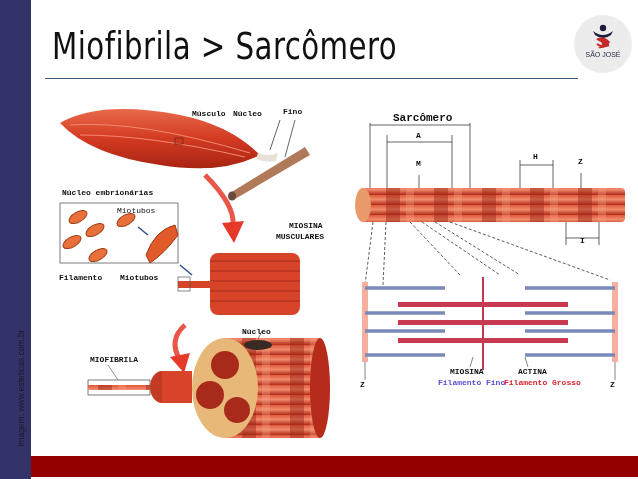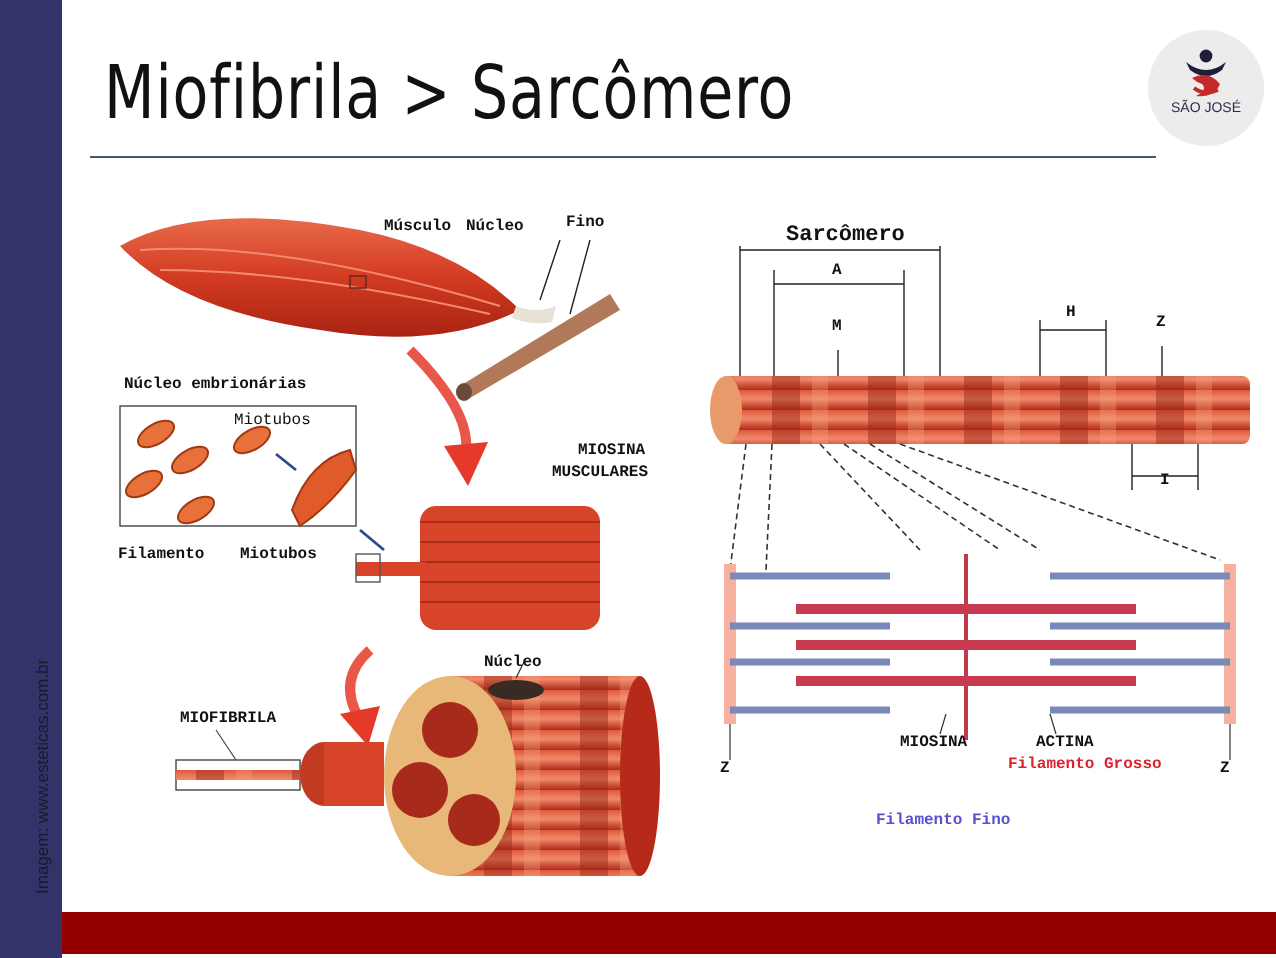--- a/index.html
+++ b/index.html
@@ -11,21 +11,21 @@
   .title { position: absolute; left: 52px; top: 28px; font-family: "DejaVu Sans Condensed", "DejaVu Sans", sans-serif;
     font-stretch: condensed; font-size: 37px; color: #111; letter-spacing: 0.5px; line-height: 1; transform: scaleX(0.88); transform-origin: 0 0; }
   .title-rule { position: absolute; left: 45px; top: 78px; width: 533px; height: 1px; background: #3a5a7a; }
   .logo { position: absolute; left: 574px; top: 15px; width: 58px; height: 58px; border-radius: 50%; background: #ececec; }
   .logo-text { position: absolute; left: 0; width: 58px; top: 36px; text-align: center; font-family: "Liberation Sans", sans-serif;
     font-size: 7px; color: #2a2a4a; }
   .bottom-bar { position: absolute; left: 31px; top: 456px; width: 607px; height: 21px; background: #940000; }
   .figure { position: absolute; left: 40px; top: 95px; width: 590px; height: 355px; }
   .lbl { position: absolute; font-family: Liberation Mono, monospace; font-weight: bold; font-size: 8px; color: #111; white-space: nowrap; }
   .lbl.big { font-size: 11px; }
-  .lbl.blue { color: #5a4fcf; margin-top: 28px; }
+  .lbl.blue { color: #5a4fcf; }
   .lbl.red { color: #d8242c; }
 </style>
 </head>
 <body>
 
 <div class="sidebar"></div>
 <div class="credit">Imagem:  www.esteticas.com.br</div>
 
 <div class="title">Miofibrila &gt; Sarcômero</div>
 <div class="title-rule"></div>

